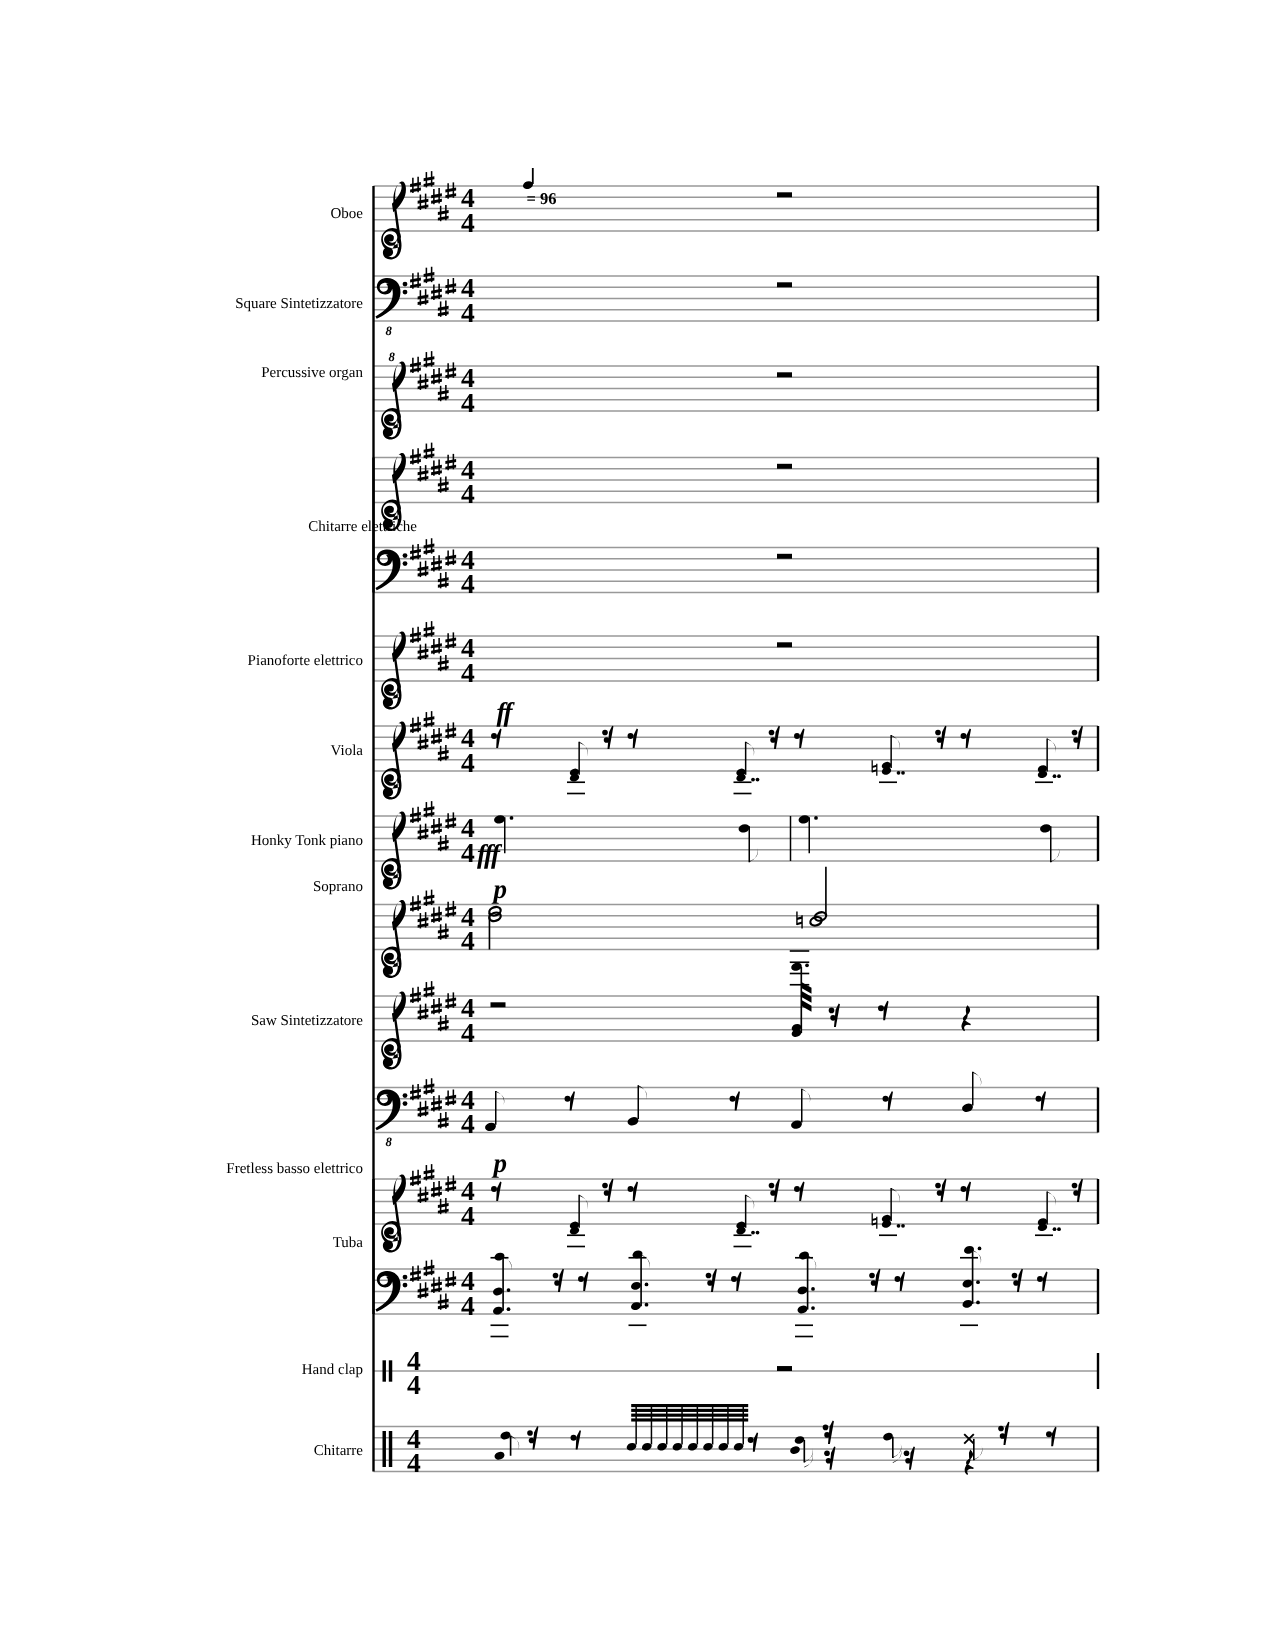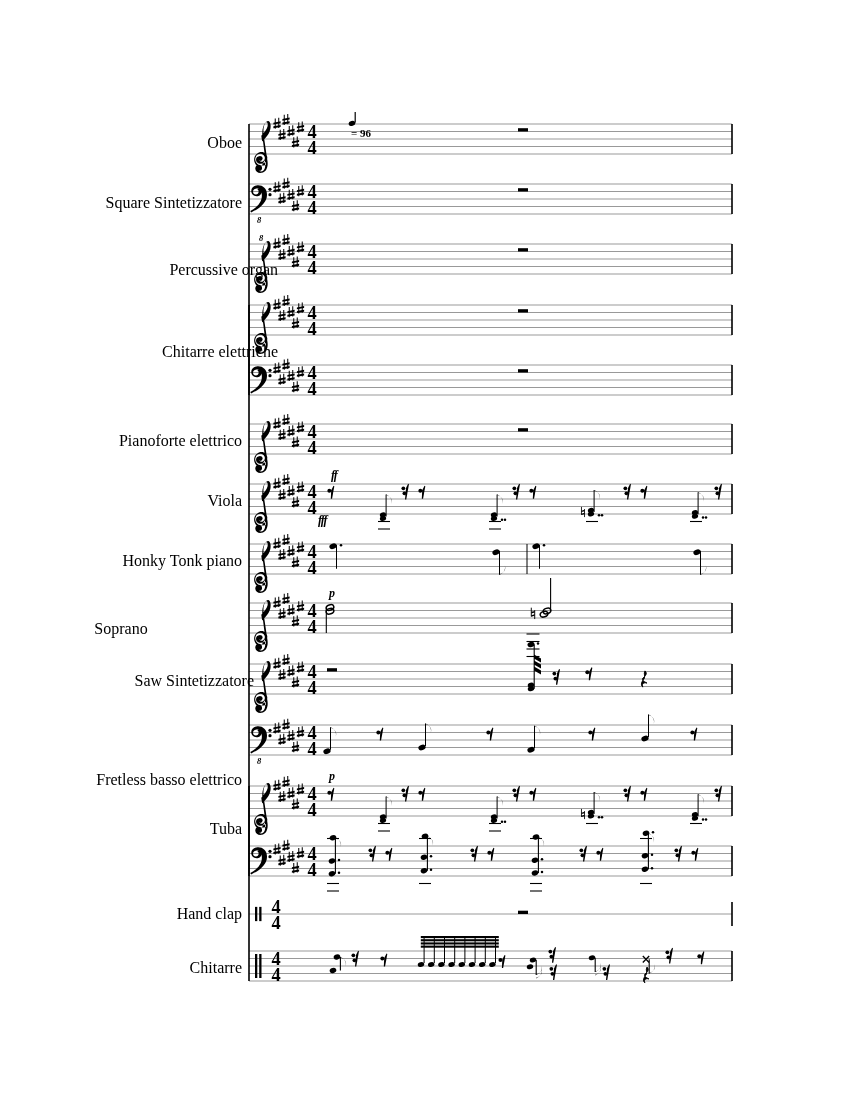--- a/index.html
+++ b/index.html
@@ -7,37 +7,37 @@
   body{
     width:850px;height:1100px;position:relative;overflow:hidden;
     font-family:"Liberation Serif","DejaVu Serif",serif;
     color:#000;
   }
   #sheet{position:absolute;left:0;top:0;width:850px;height:1100px;}
   .layer{position:absolute;left:0;top:0;width:850px;height:1100px;pointer-events:none;}
   .lbl{
     position:absolute;
     font-family:"Liberation Serif","DejaVu Serif",serif;
-    font-size:16px;
+    font-size:10px;
     line-height:1;
     white-space:nowrap;
     text-align:right;
     transform:translateY(-50%);
     color:#000;
   }
   .tempo{
     position:absolute;
     font-family:"Liberation Serif","DejaVu Serif",serif;
     font-size:11px;font-weight:bold;white-space:nowrap;
     transform:translateY(-50%);
   }
   .dyn{
     position:absolute;
     font-family:"Liberation Serif","DejaVu Serif",serif;
-    font-style:italic;font-weight:bold;font-size:12px;
+    font-style:italic;font-weight:bold;font-size:18px;
     white-space:nowrap;transform:translateY(-50%);
     letter-spacing:-1px;
   }
   svg{display:block;}
 </style>
 </head>
 <body>
 
 <div id="sheet">
   <svg id="engraving" width="850" height="1100" viewBox="0 0 850 1100" xmlns="http://www.w3.org/2000/svg">
@@ -1110,33 +1110,33 @@
         </g>
         <g transform="translate(701,958.5) scale(1.0416666666666667)">
           <circle cx="-1.6" cy="-2.2" r="1.9" fill="#000000"></circle>
           <path d="M0.2 -2.6 L2.4 -7.0 L3.2 -6.6 L1.0 5.4 L-0.2 5.4 z" fill="#000000"></path>
         </g>
       </g>
     </svg>
   <div class="layer" id="textlayer">
       <div class="lbl" style="left: 0px; top: 143px; width: 242px;">Oboe</div>
       <div class="lbl" style="left: 0px; top: 203px; width: 242px;">Square Sintetizzatore</div>
-      <div class="lbl" style="left: 0px; top: 270px; width: 242px; padding-left: 36px;">Percussive organ</div>
+      <div class="lbl" style="left: 0px; top: 249px; width: 242px;">Percussive organ</div>
       <div class="lbl" style="left: 0px; top: 352px; width: 242px; padding-left: 36px;">Chitarre elettriche</div>
       <div class="lbl" style="left: 0px; top: 441px; width: 242px;">Pianoforte elettrico</div>
       <div class="lbl" style="left: 0px; top: 501px; width: 242px;">Viola</div>
       <div class="lbl" style="left: 0px; top: 561px; width: 242px;">Honky Tonk piano</div>
-      <div class="lbl" style="left: 0px; top: 629px; width: 242px; text-align: center;">Soprano</div>
-      <div class="lbl" style="left: 0px; top: 681px; width: 242px; padding-left: 12px;">Saw Sintetizzatore</div>
+      <div class="lbl" style="left: 0px; top: 592px; width: 242px;">Soprano</div>
+      <div class="lbl" style="left: 0px; top: 681px; width: 242px;">Saw Sintetizzatore</div>
       <div class="lbl" style="left: 0px; top: 780px; width: 242px;">Fretless basso elettrico</div>
       <div class="lbl" style="left: 0px; top: 829px; width: 242px;">Tuba</div>
       <div class="lbl" style="left: 0px; top: 914px; width: 242px; text-align: right;">Hand clap</div>
       <div class="lbl" style="left: 0px; top: 968px; width: 242px;">Chitarre</div>
       <div class="tempo" style="left: 348px; top: 125px;"><svg width="11" height="16" viewBox="0 0 11 16" style="vertical-align: -3px;">
           <ellipse cx="4" cy="12.4" rx="3.4" ry="2.5" fill="#000000" transform="rotate(-18 4 12.4)"></ellipse>
           <line x1="7.2" y1="11.6" x2="7.2" y2="1" stroke="#000000" stroke-width="1.2"></line>
         </svg><span style="margin-left: 3px;">= 96</span></div>
       <div class="dyn" style="left: 331px; top: 475px;">ff</div>
-      <div class="dyn" style="left: 318px; top: 520px;">fff</div>
+      <div class="dyn" style="left: 318px; top: 570px;">fff</div>
       <div class="dyn" style="left: 329px; top: 593px;">p</div>
       <div class="dyn" style="left: 329px; top: 776px;">p</div>
     </div>
 </div>
 
 </body></html>

